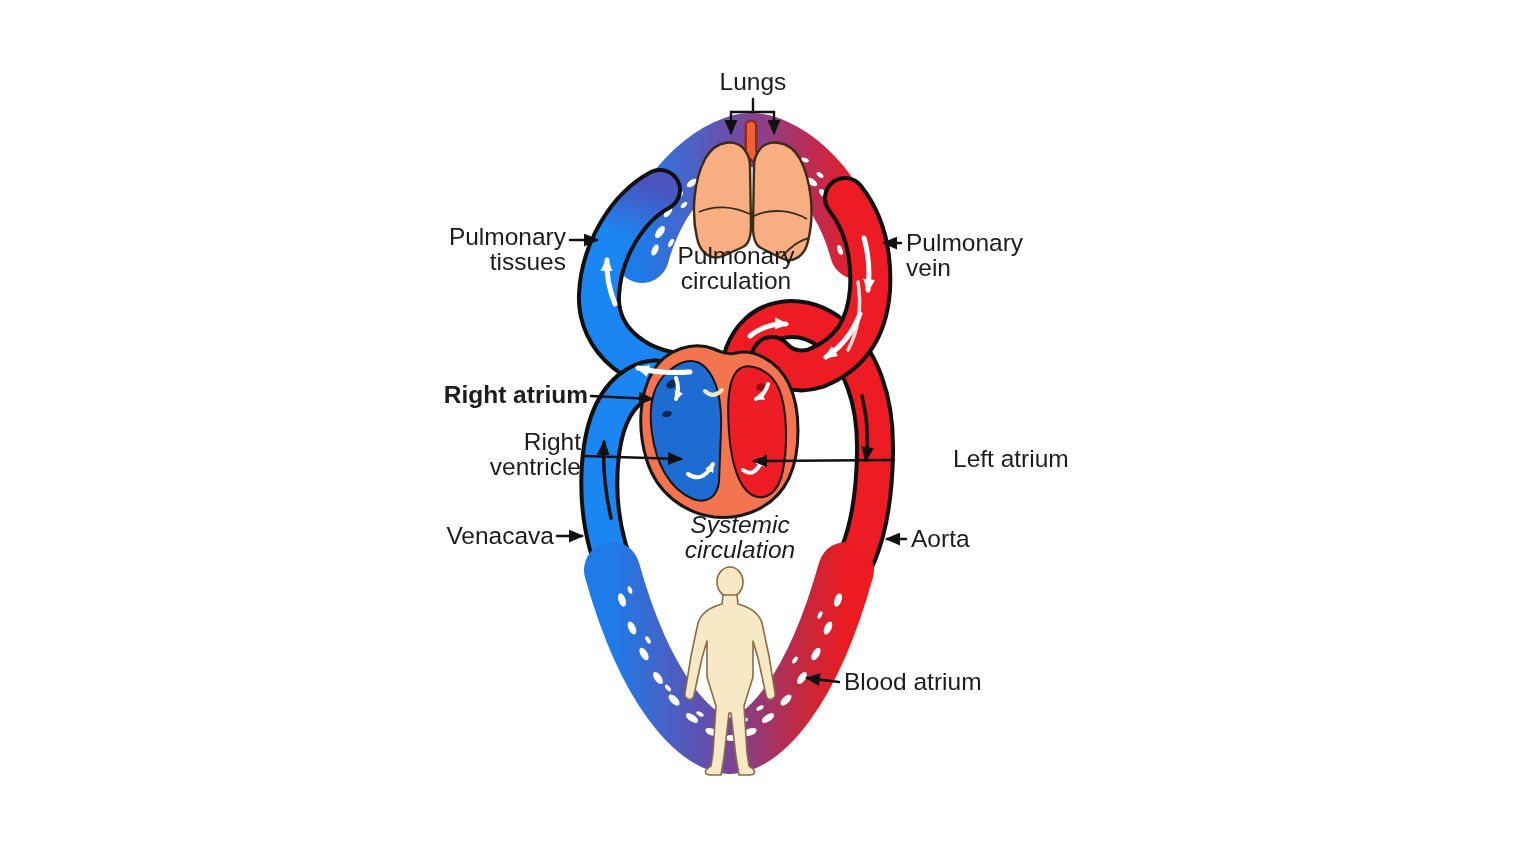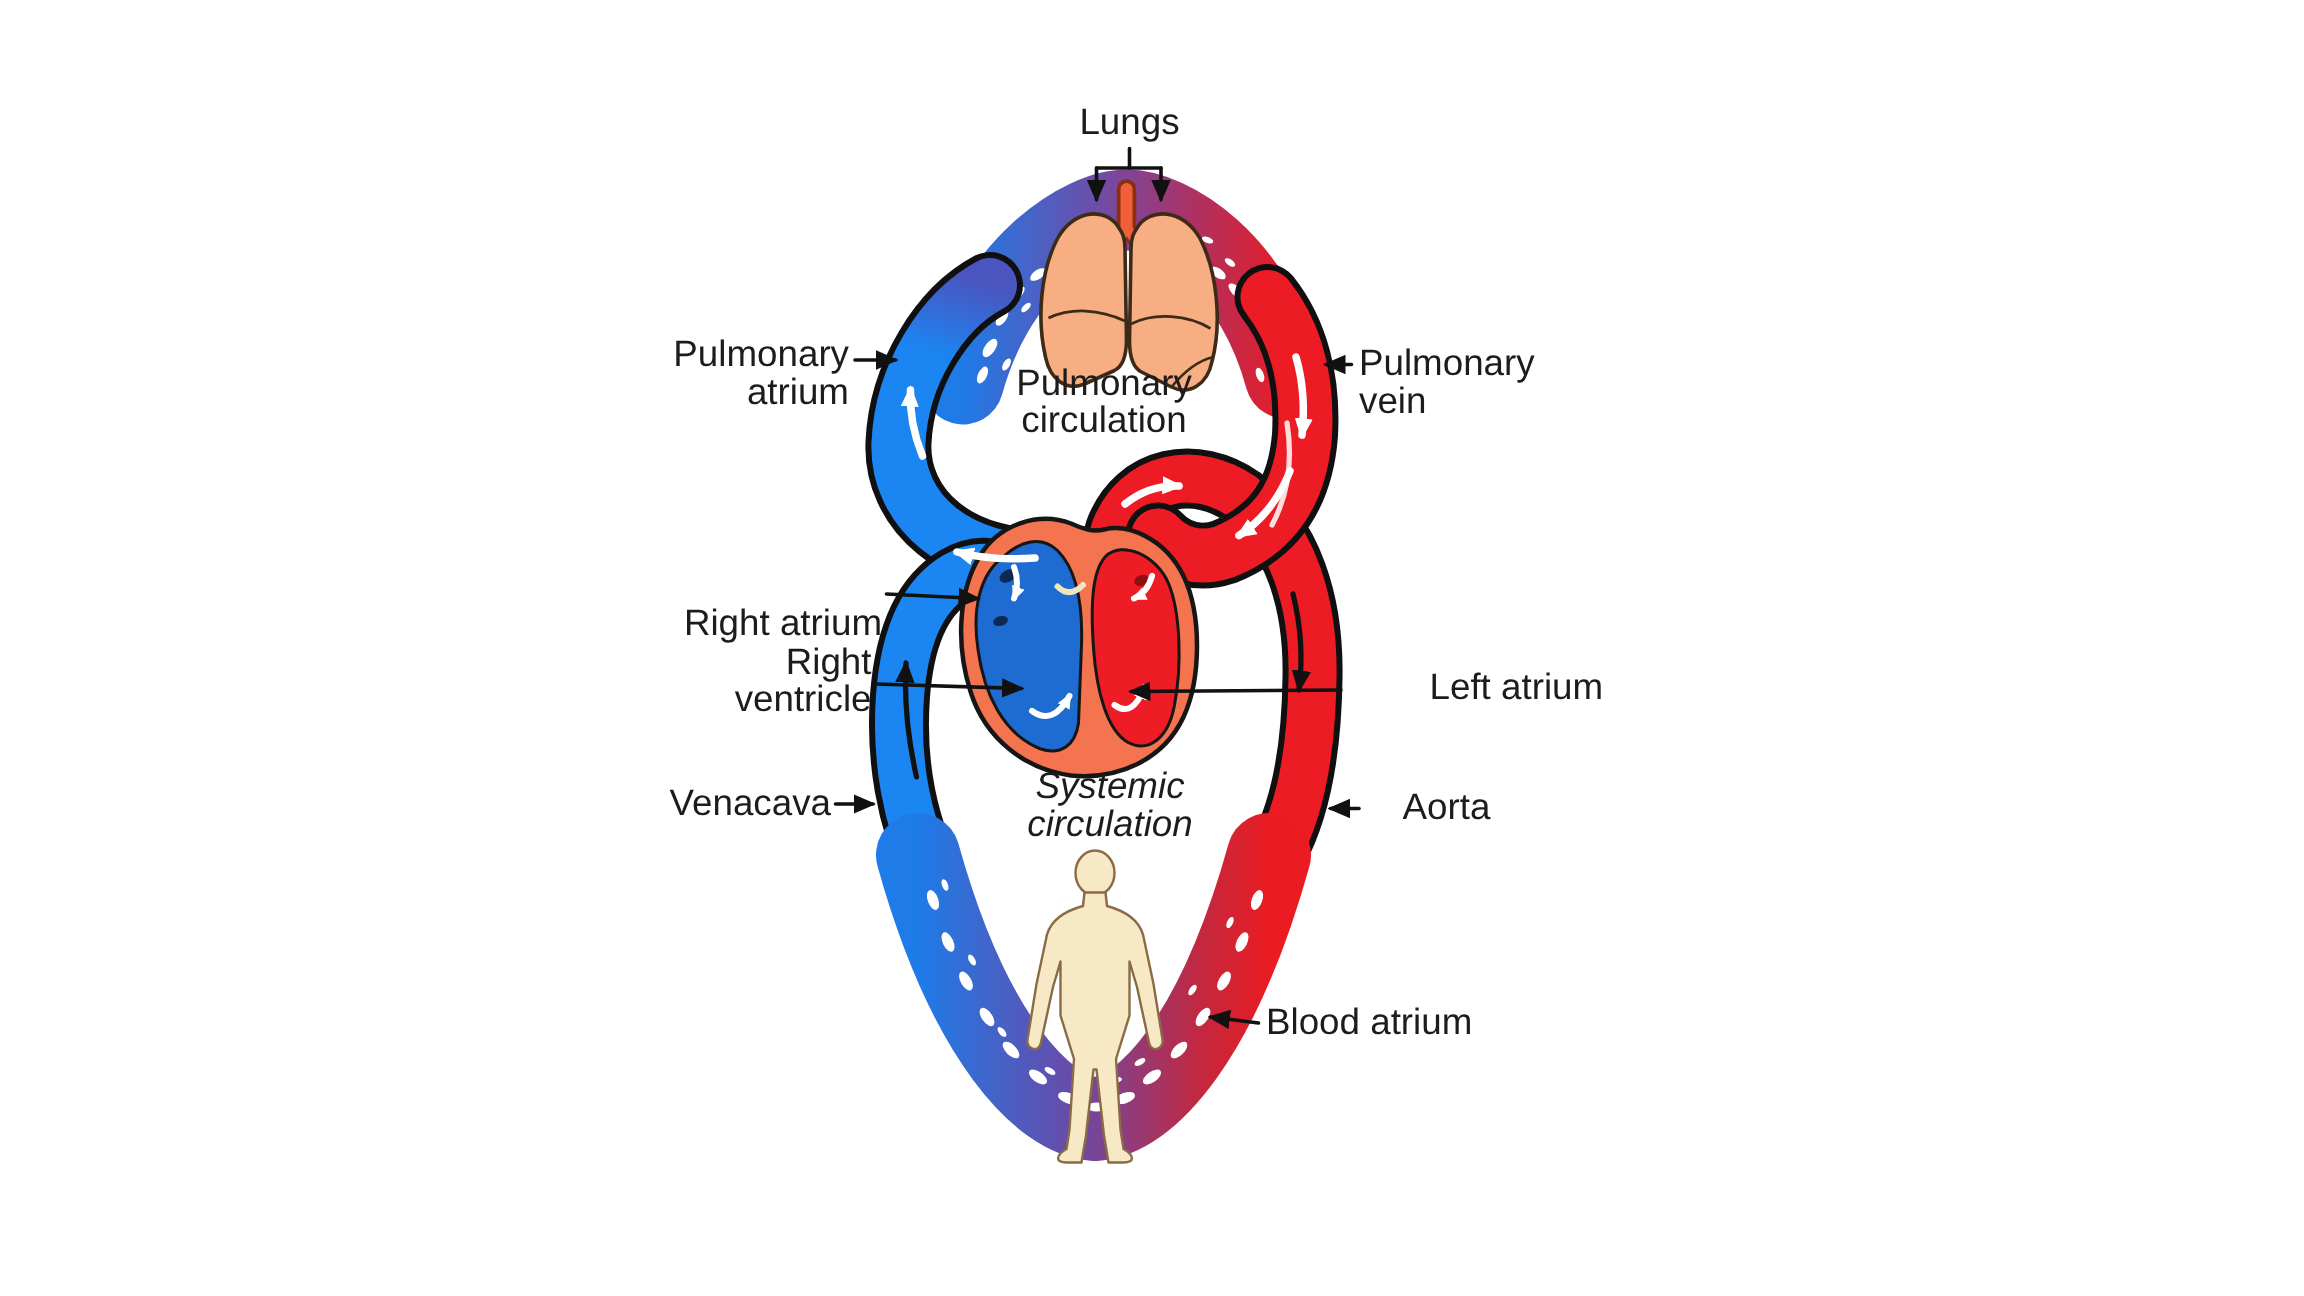--- a/index.html
+++ b/index.html
@@ -198,46 +198,46 @@
     <path d="M 557 536 L 582 536" marker-end="url(#aB)"></path>
     <path d="M 906 539 L 887 539" marker-end="url(#aB)"></path>
     <path d="M 839 682 L 807 678" marker-end="url(#aB)"></path>
   </g>
 </svg>
 
 <div class="lbl center" style="left:753px;top:69px;">Lungs</div>
 
 <div class="lbl right" style="right:970px;top:224px;">
   <div>Pulmonary</div>
-  <div>atrium</div>
+  <div>tissues</div>
 </div>
 
 <div class="lbl center" style="left:736px;top:243px;">
   <div>Pulmonary</div>
   <div>circulation</div>
 </div>
 
 <div class="lbl" style="left:906px;top:230px;">
   <div>Pulmonary</div>
   <div>vein</div>
 </div>
 
-<div class="lbl right" style="right:948px;top:403px;">Right atrium</div>
+<div class="lbl right" style="right:948px;top:382px;font-weight:bold;">Right atrium</div>
 
 <div class="lbl right" style="right:955px;top:429px;">
   <div>Right</div>
   <div>ventricle</div>
 </div>
 
 <div class="lbl" style="left:953px;top:446px;">Left atrium</div>
 
 <div class="lbl right" style="right:982px;top:523px;margin-left:36px;">Venacava</div>
 
 <div class="lbl center" style="left:740px;top:512px;font-style:italic;">
   <div>Systemic</div>
   <div>circulation</div>
 </div>
 
-<div class="lbl" style="left:911px;top:526px;margin-left:24px;">Aorta</div>
+<div class="lbl" style="left:911px;top:526px;">Aorta</div>
 
 <div class="lbl" style="left:844px;top:669px;">Blood atrium</div>
 
 </div>
 
 </body></html>

